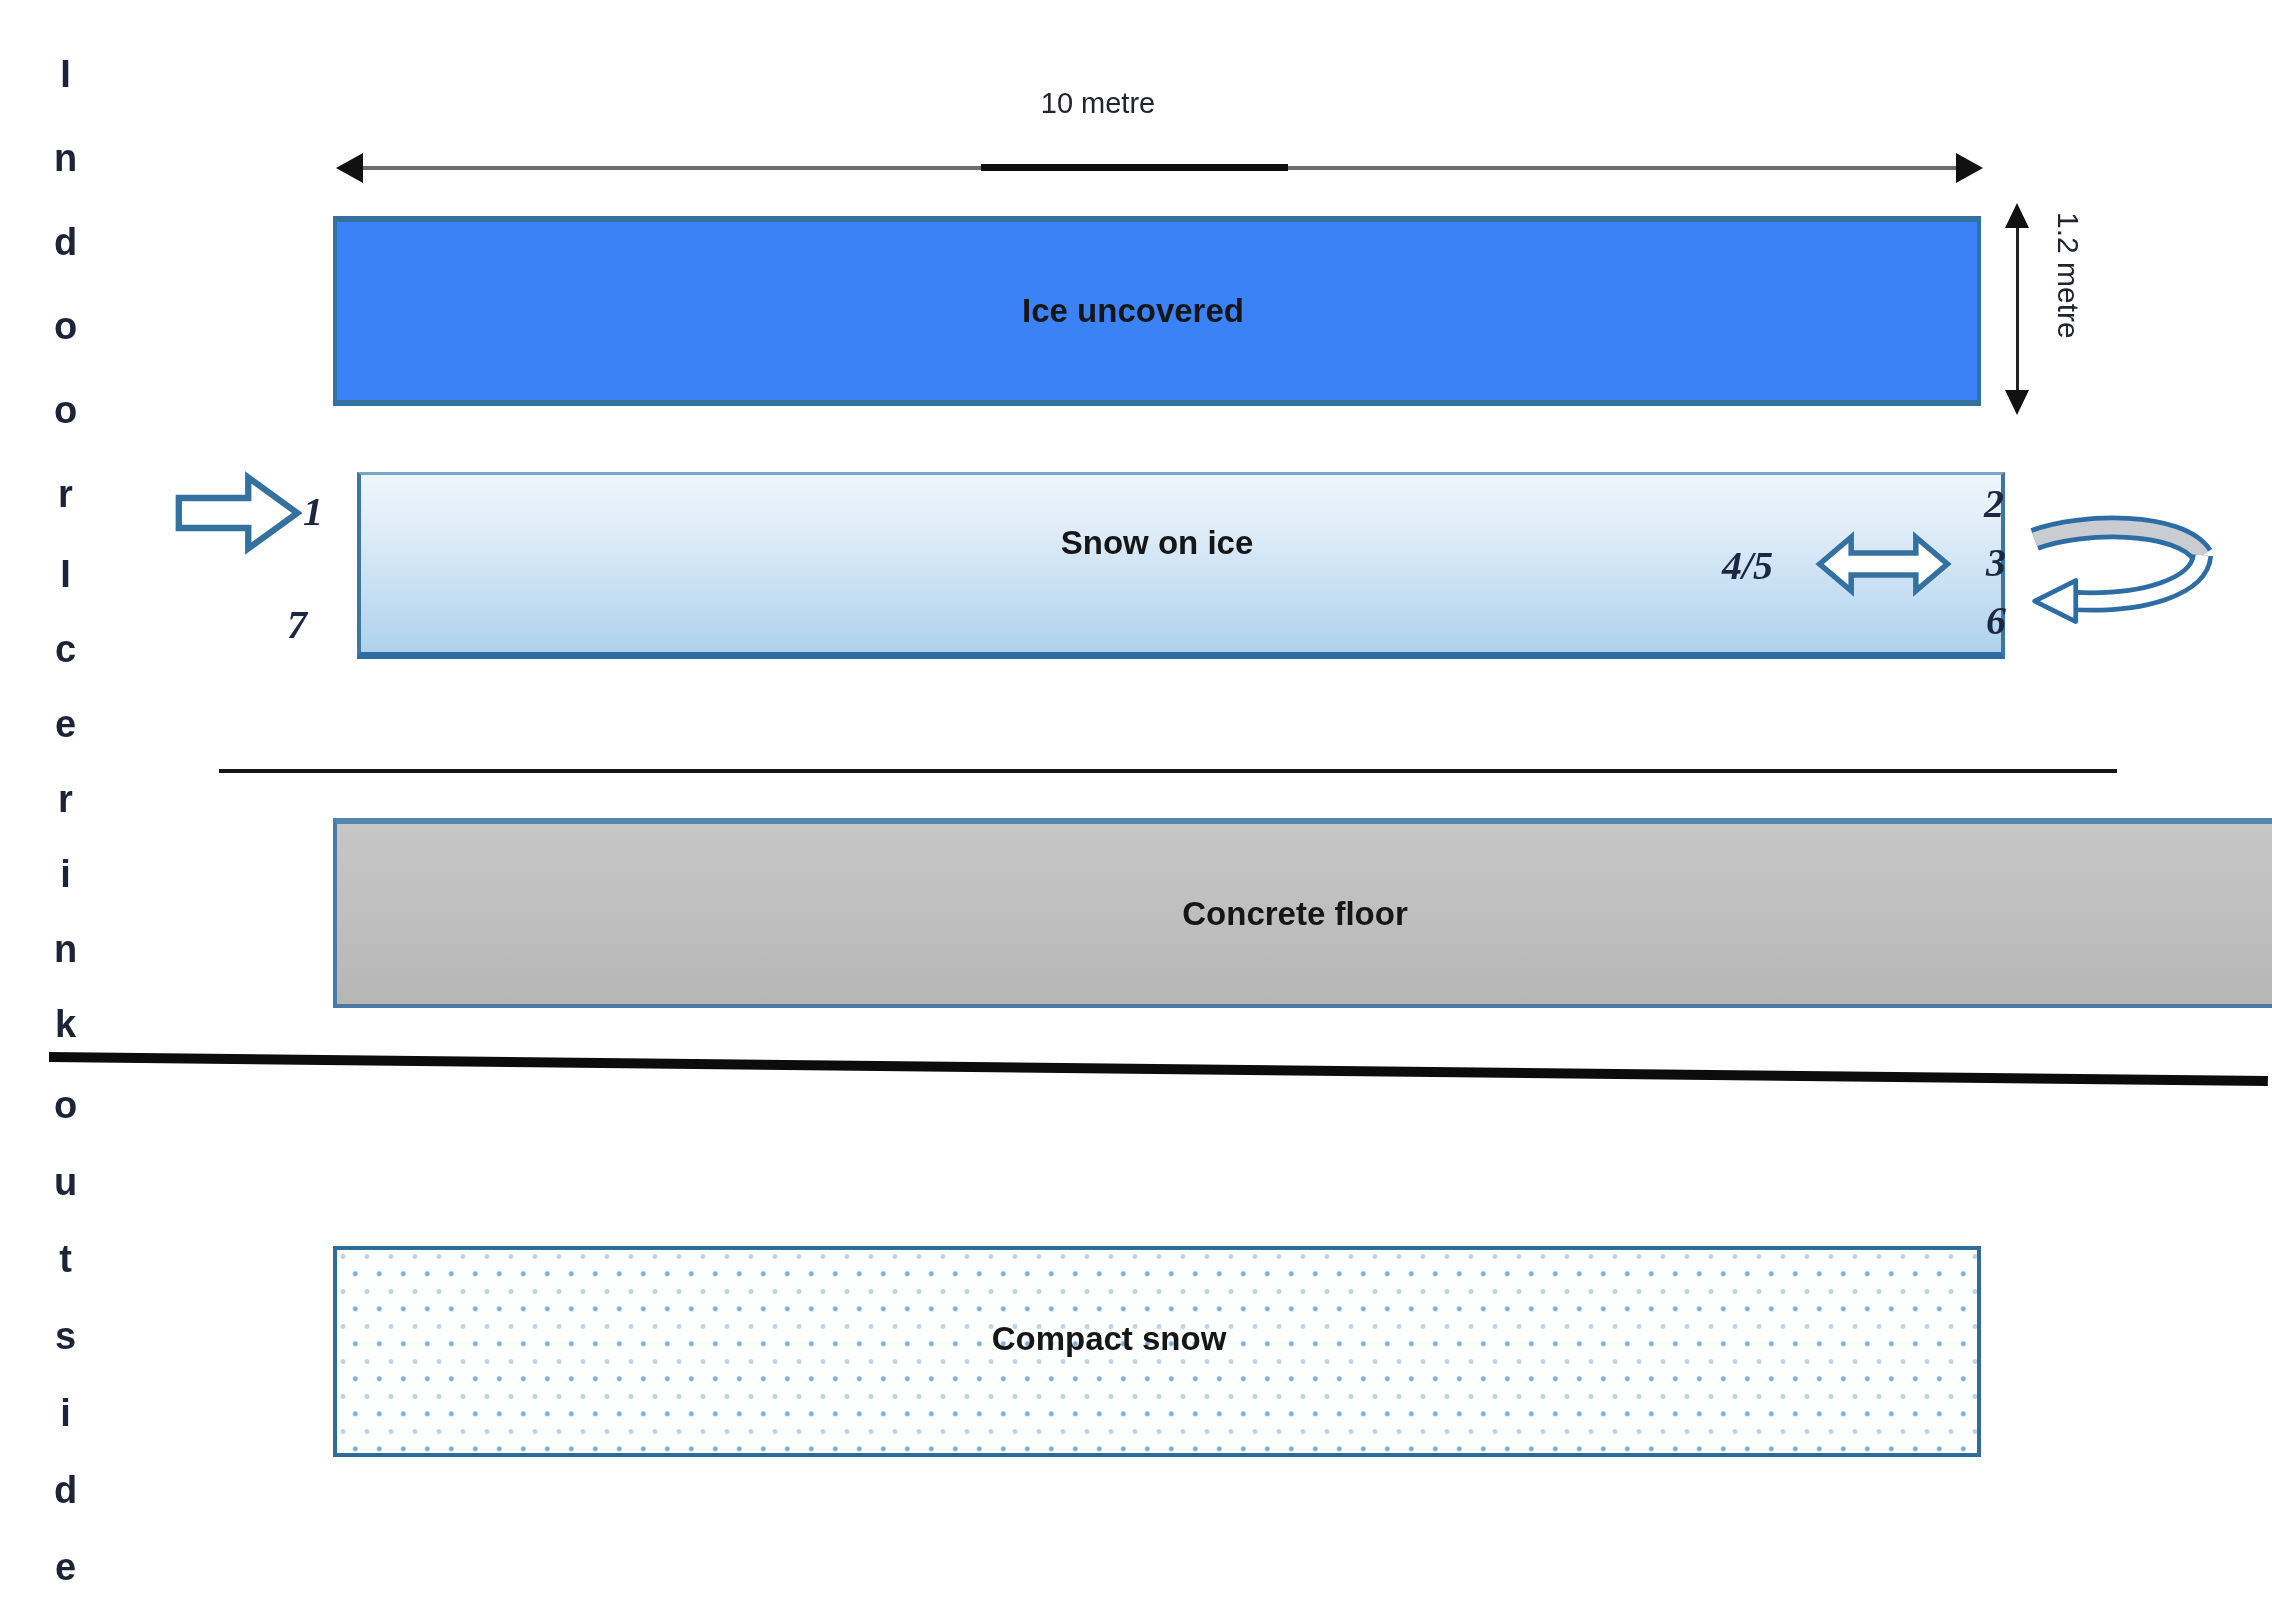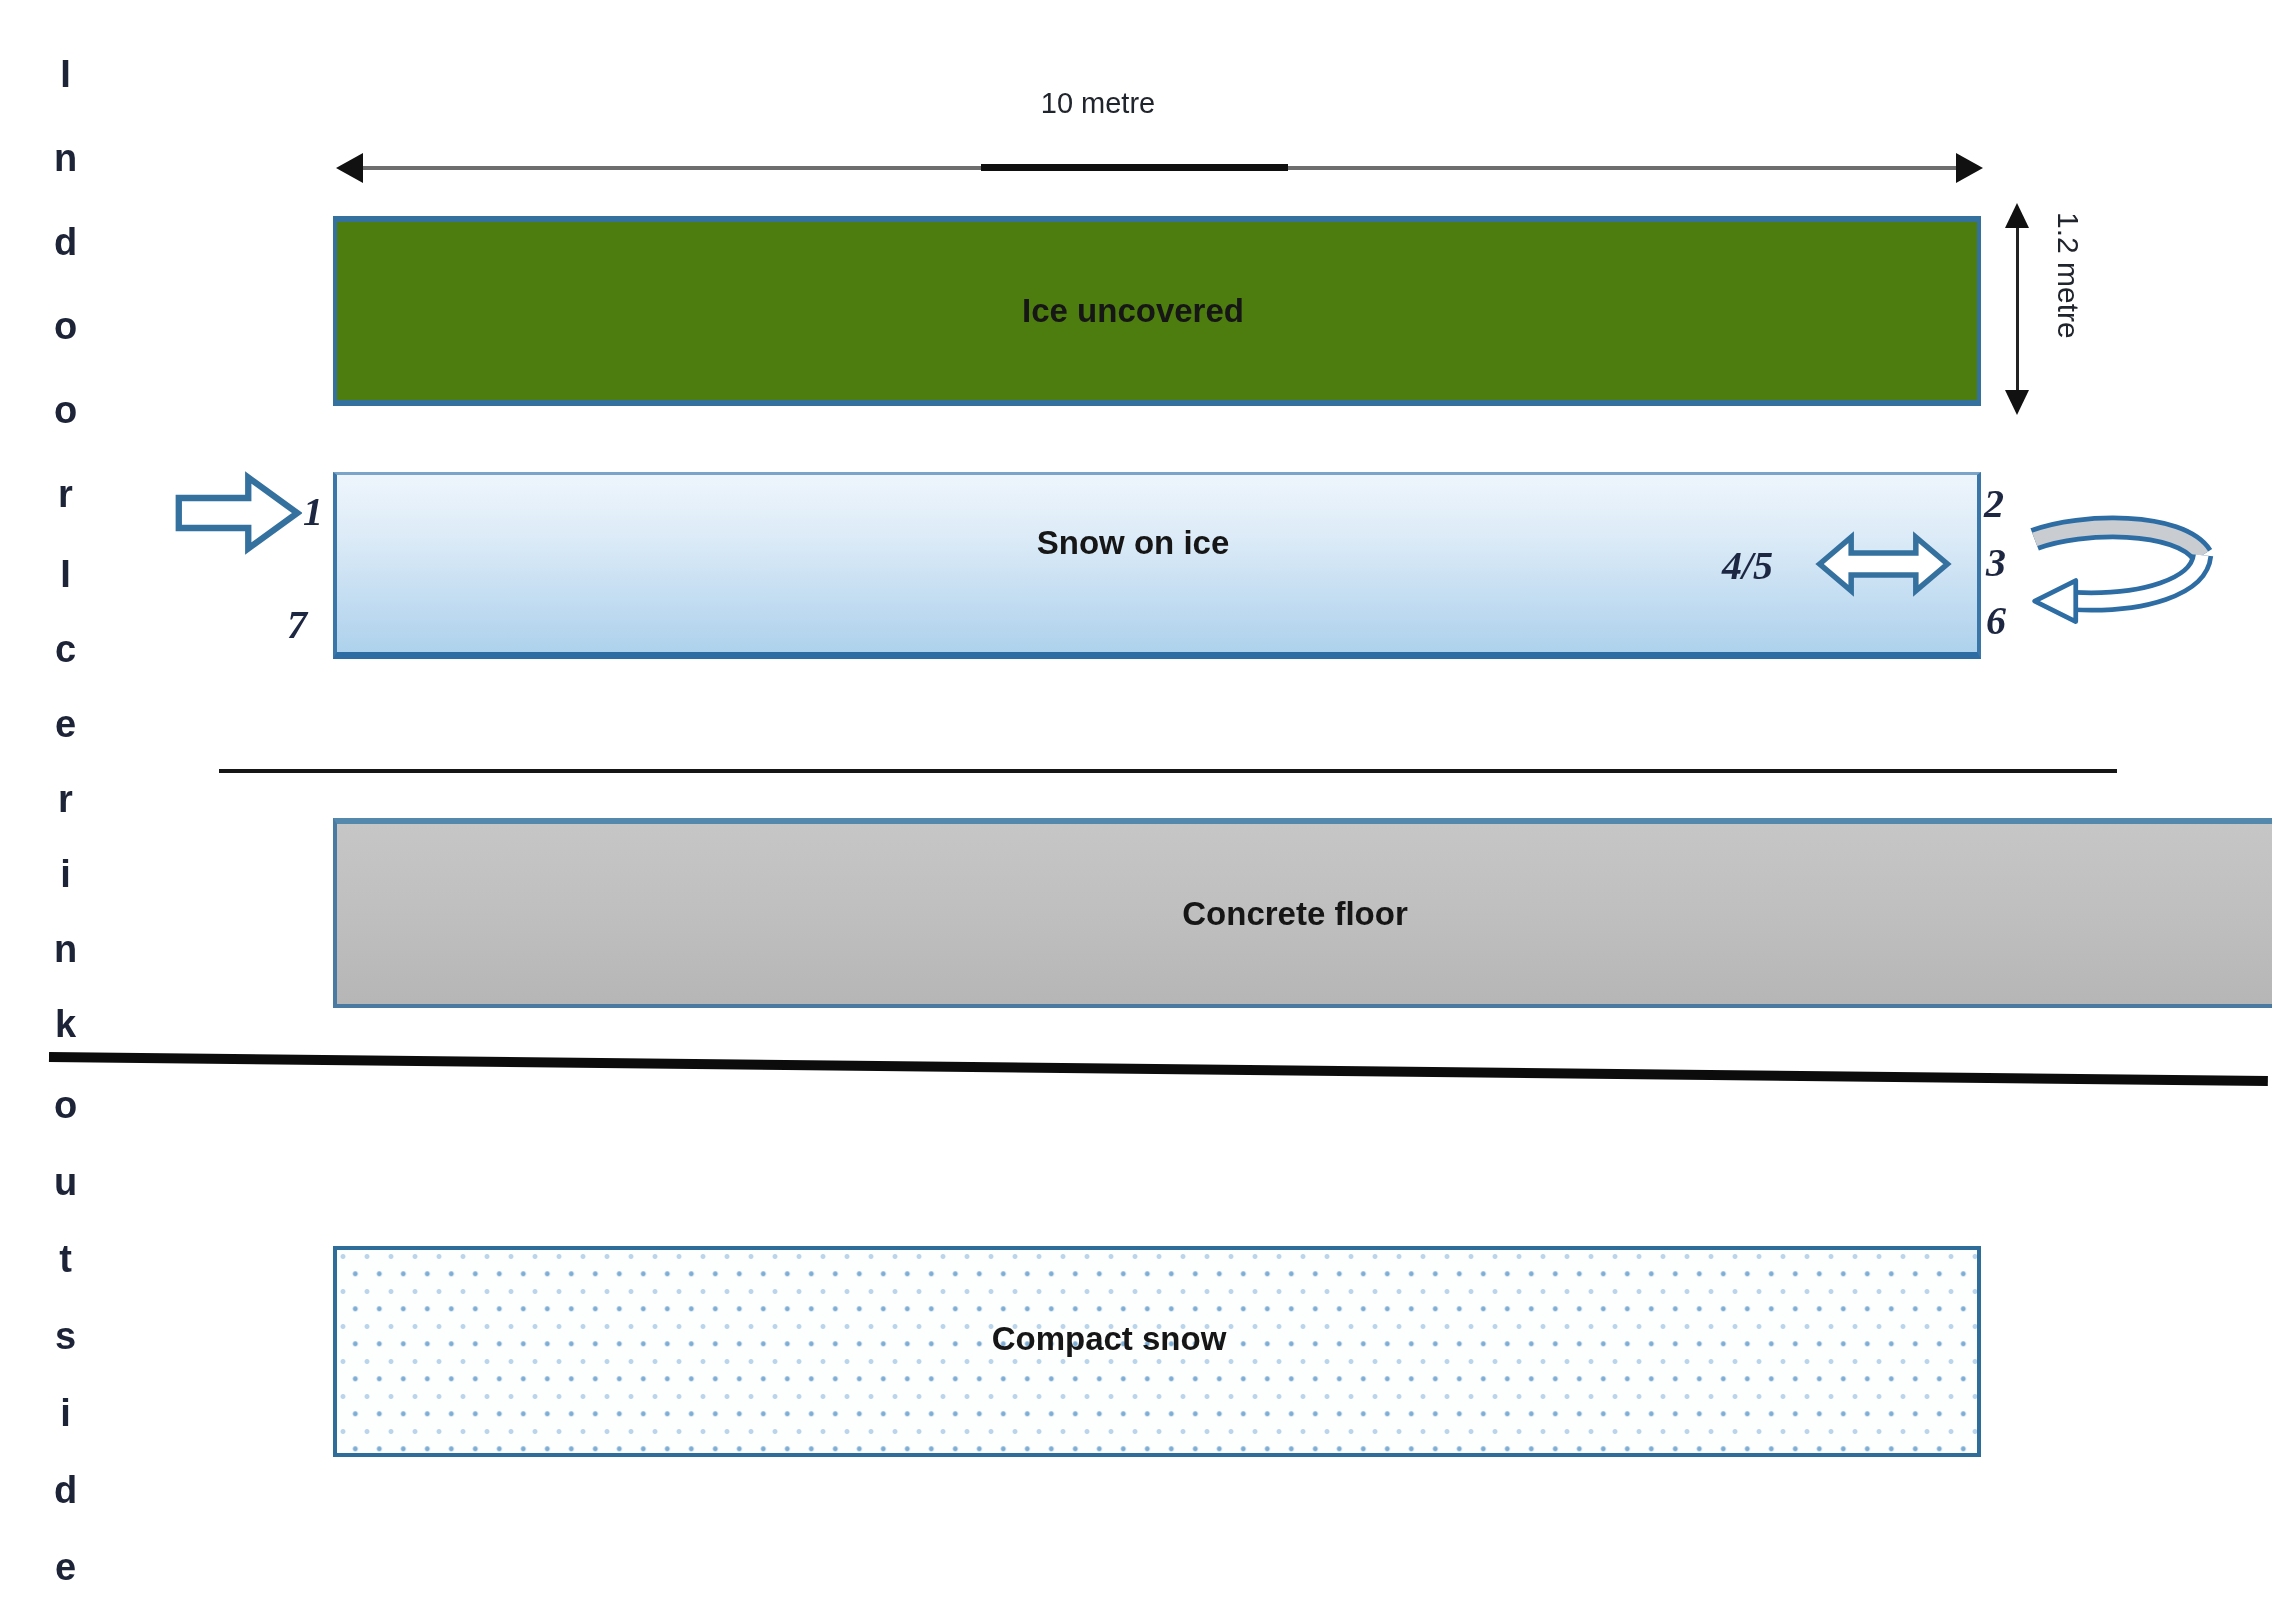--- a/index.html
+++ b/index.html
@@ -8,25 +8,25 @@
     font-family:"Liberation Sans",sans-serif;
   }
   
   .vcol{position:absolute;left:36px;width:59px;text-align:center;
         font-weight:700;font-size:38px;color:#1d2438;}
   .vcol span{display:block;height:var(--pitch);line-height:var(--pitch);}
   
   .layer{position:absolute;left:333px;width:1648px;box-sizing:border-box;
          display:flex;align-items:center;justify-content:center;}
   .layer .lbl{font-weight:700;font-size:33px;color:#161616;}
-  .box-ice{top:216px;height:190px;background:#4d7c0f;
+  .box-ice{top:216px;height:190px;background:#3b82f6;
            border:4.8px solid #35719f;border-top-width:6.3px;border-bottom-width:6.3px;}
   .box-snow{top:472px;height:187px;
             background:linear-gradient(180deg,#eef5fc 0%,#dcebf7 35%,#bcd9f0 80%,#aed2ec 100%);
-            border:4px solid #3a76a8;border-top:3.2px solid #7aa5c8;border-bottom:7.1px solid #2e6da4;}
+            border:4px solid #3a76a8;border-top:3.2px solid #7aa5c8;border-bottom:7.1px solid #2e6da4;margin-left:24px;}
   .box-snow .lbl{transform:translate(-24px,-20.6px);}
   .box-ice .lbl,.box-concrete .lbl,.box-compact .lbl{transform:translateX(-24px);}
   .box-concrete{top:818px;height:190px;width:1972px;
             background:linear-gradient(180deg,#c6c6c6 0%,#bfbfbf 50%,#b6b6b6 100%);
             border:4.8px solid #4a7aa2;border-top:6.3px solid #5588ad;}
   .box-compact{top:1246px;height:211px;background-color:#fdfefe;
             border:4.8px solid #2e6d99;
             background-image:
               radial-gradient(circle, rgba(58,130,190,0.65) 2px, rgba(58,130,190,0) 2.9px),
               radial-gradient(circle, rgba(120,170,215,0.50) 2px, rgba(120,170,215,0) 2.9px);

